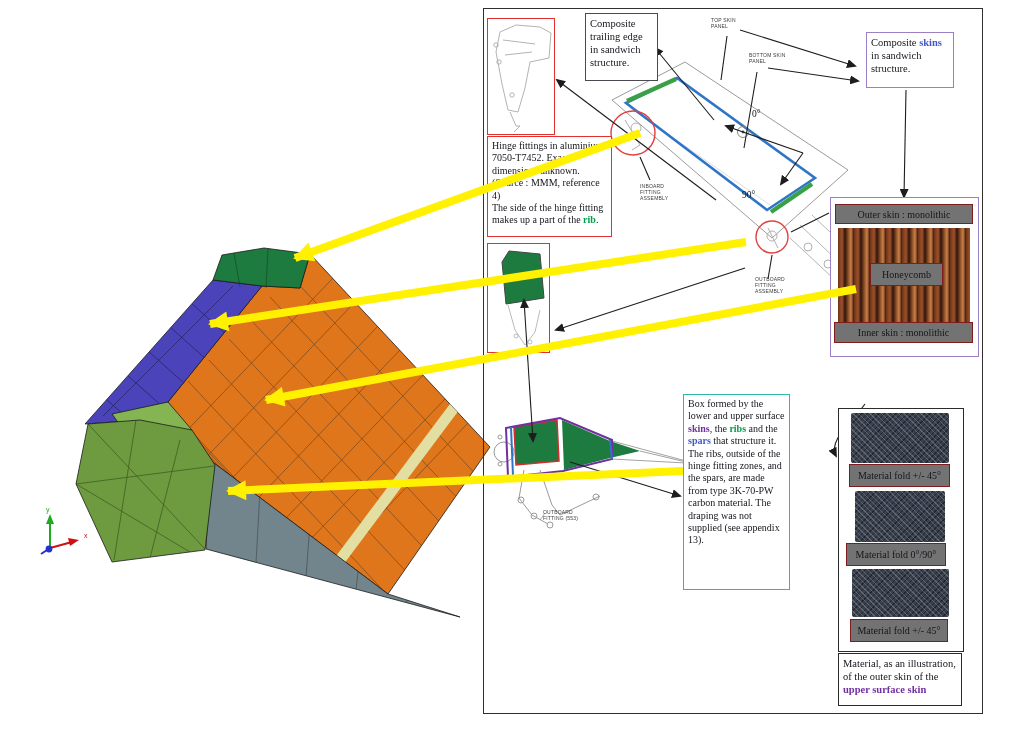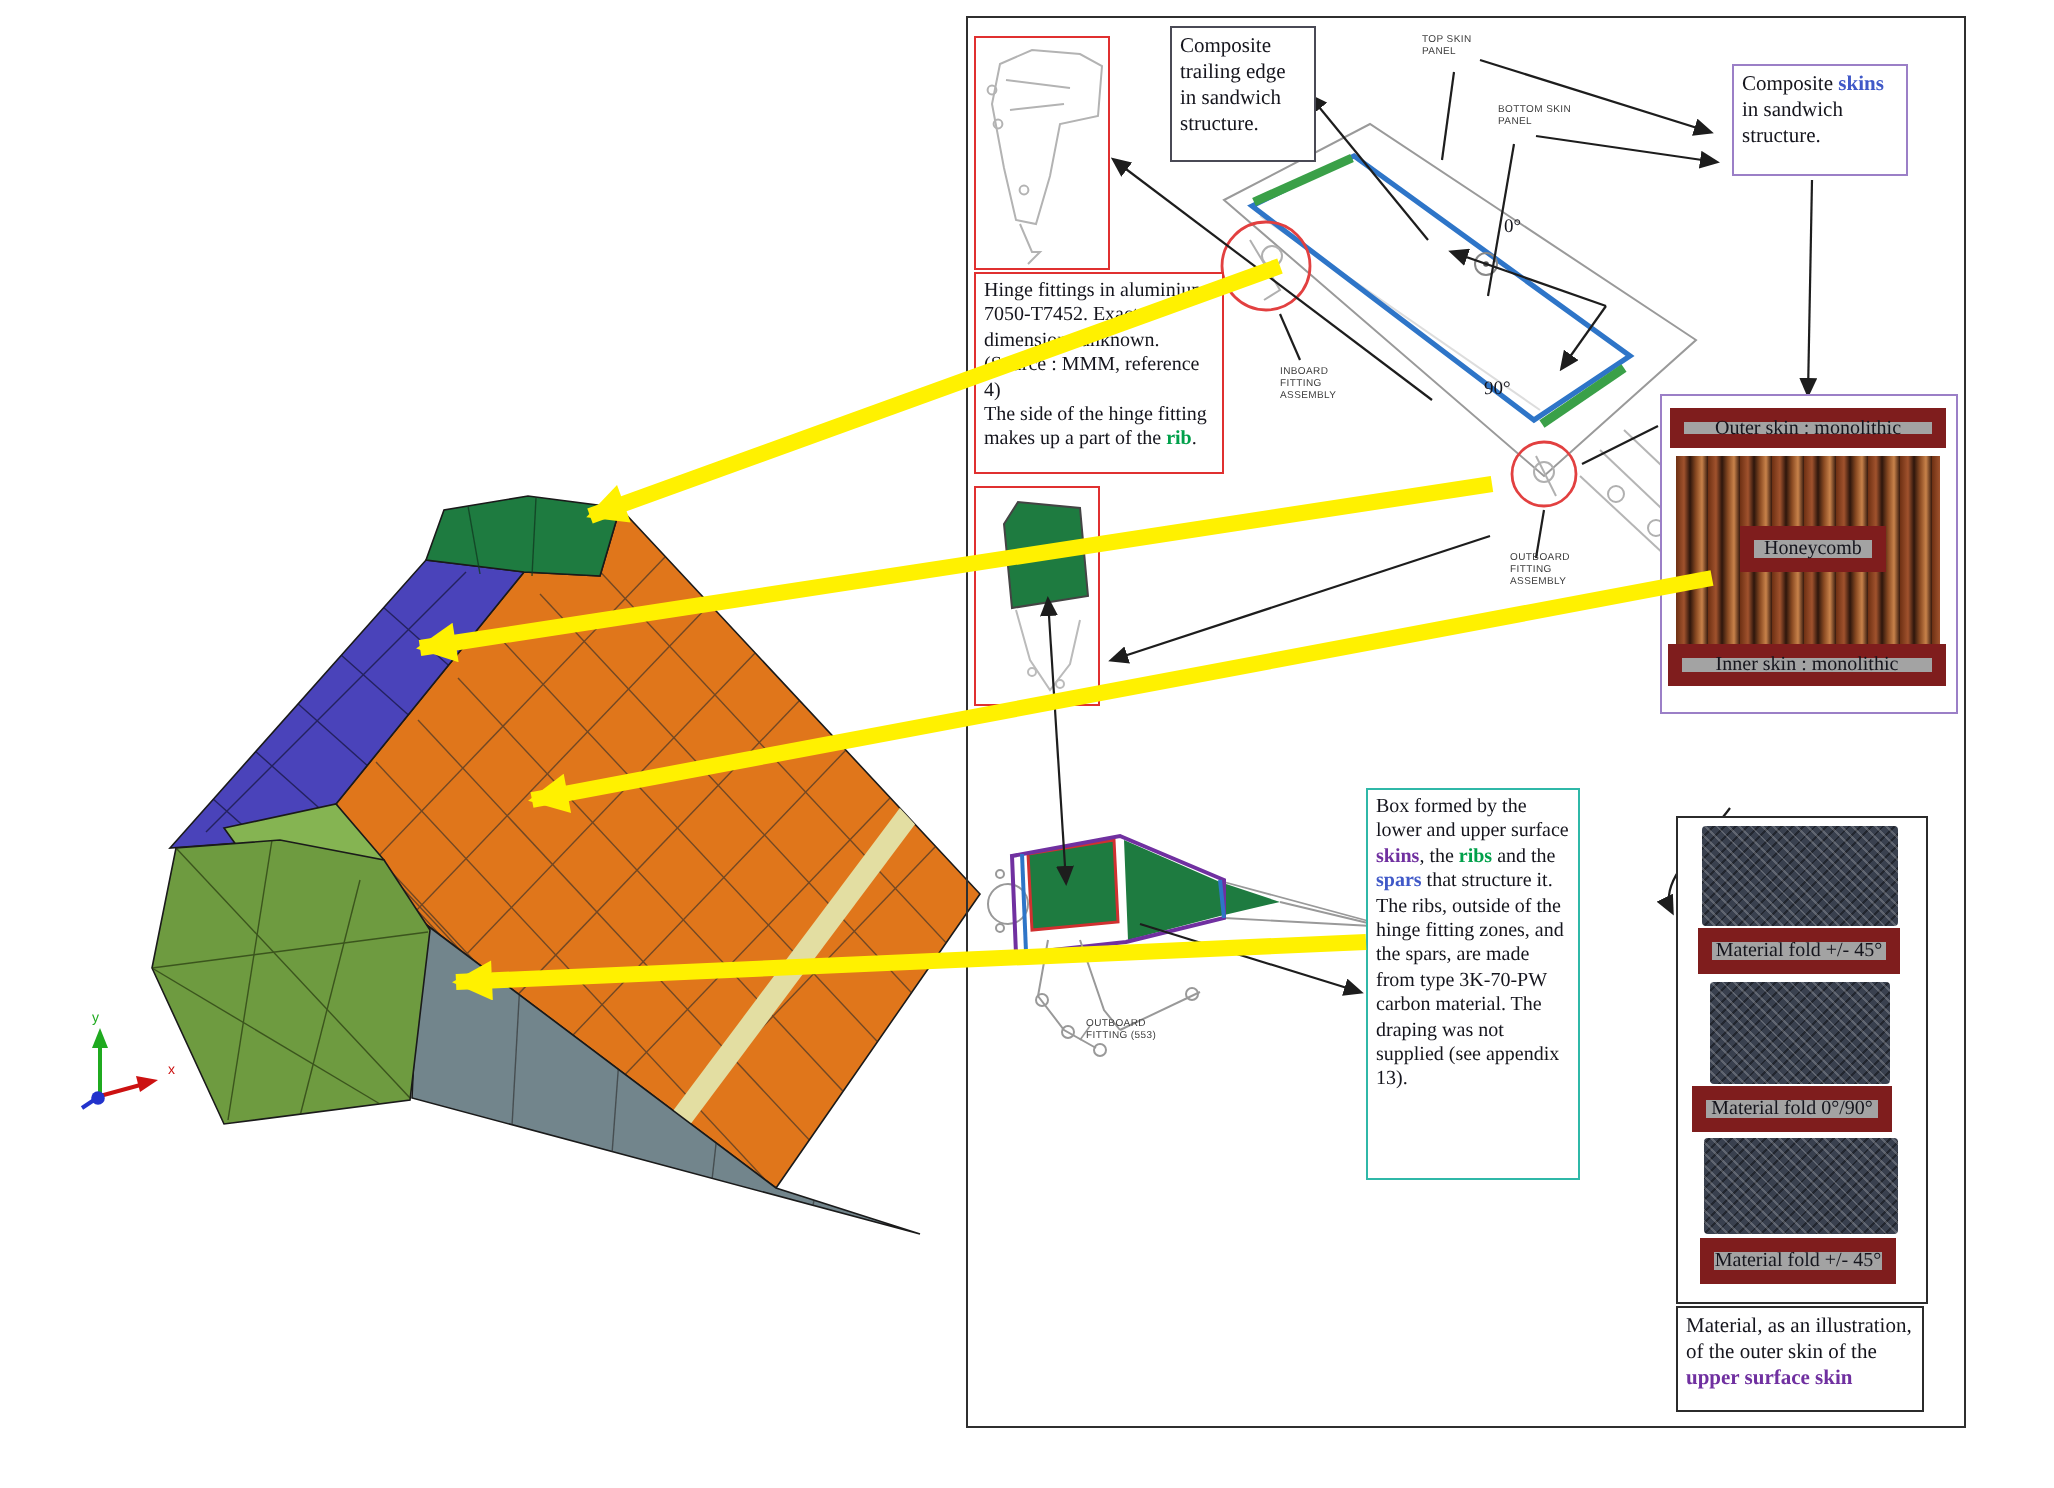--- a/index.html
+++ b/index.html
@@ -1,21 +1,21 @@
 <!DOCTYPE html>
 <html><head>
 <meta charset="utf-8">
 <style>
   html,body{margin:0;padding:0;background:#ffffff;}
   #canvas{position:relative;width:1027px;height:744px;background:#fff;overflow:hidden;
           font-family:"Liberation Serif",serif;}
   .abs{position:absolute;}
   .note{font-family:"Liberation Serif",serif;color:#15151d;line-height:1.24;font-size:10.5px;}
   .box{background:#fff;padding:3px 4px;box-sizing:border-box;}
-  .lblbox{background:#a3a3a3;border:7px solid #7f1d1d;font-size:10px;
+  .lblbox{background:#737373;border:1px solid #7f1d1d;font-size:10px;
           color:#15151d;box-sizing:border-box;display:flex;align-items:center;justify-content:center;}
   .tiny{font-family:"Liberation Sans",sans-serif;font-size:5px;line-height:1.18;color:#3c3c3c;
         letter-spacing:.2px;}
   .deg{font-size:9.5px;color:#15151d;}
   .hl-purple{color:#7030A0;font-weight:bold;}
   .hl-green{color:#00A04A;font-weight:bold;}
   .hl-blue{color:#4059C8;font-weight:bold;}
   .caption{font-style:italic;font-size:13px;color:#3b3b46;text-align:center;}
   .photo-fold{background-color:#39404e;
     background-image:repeating-linear-gradient(45deg, rgba(255,255,255,.20) 0 1px, transparent 1px 4px),

